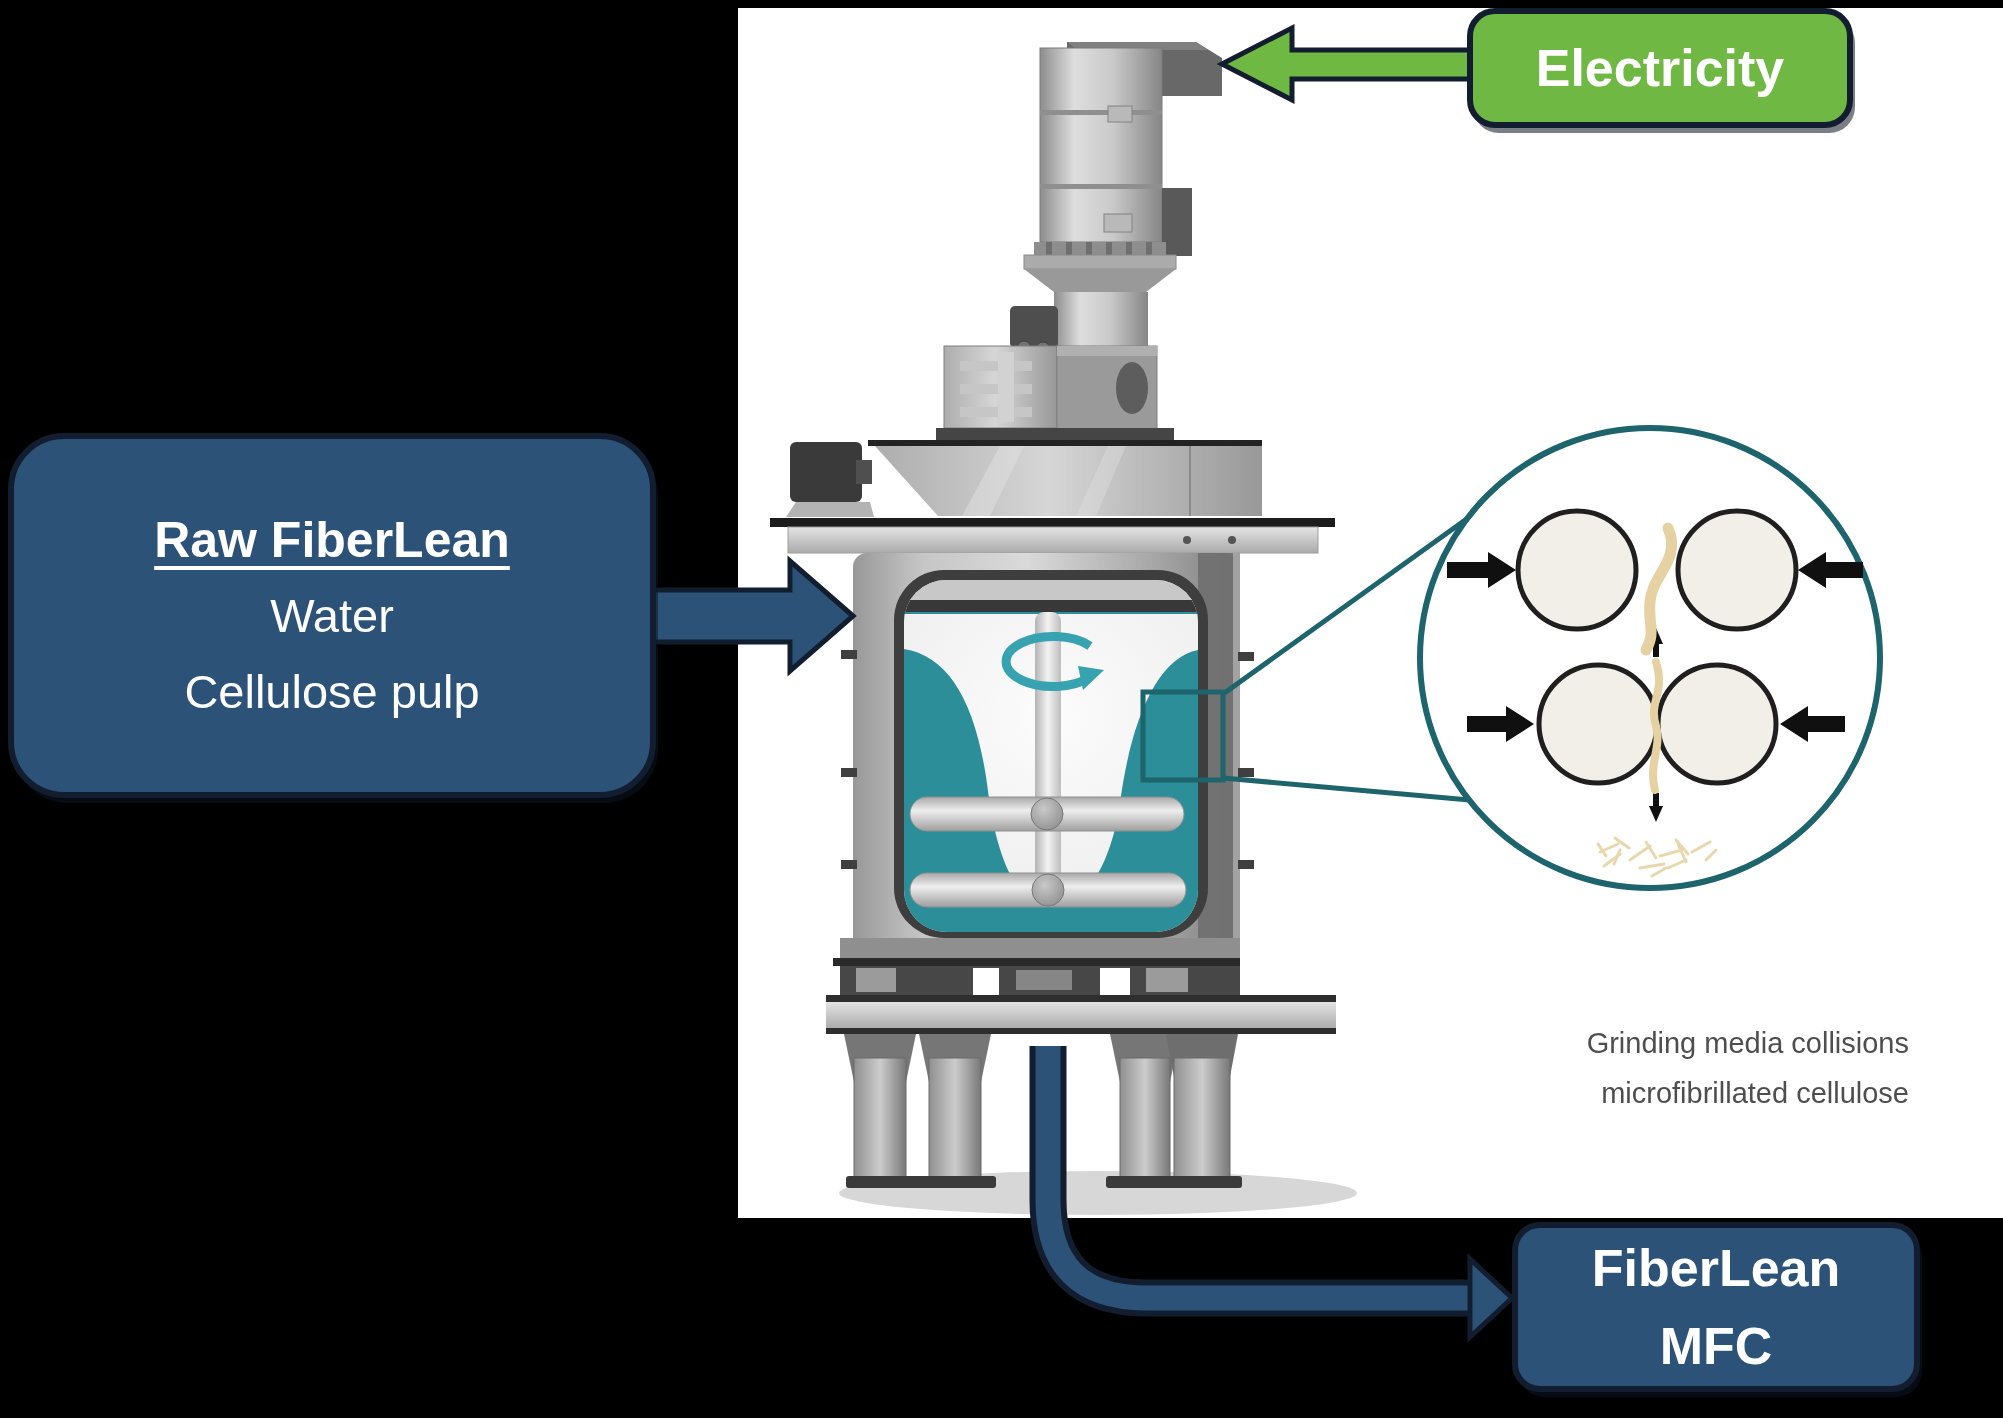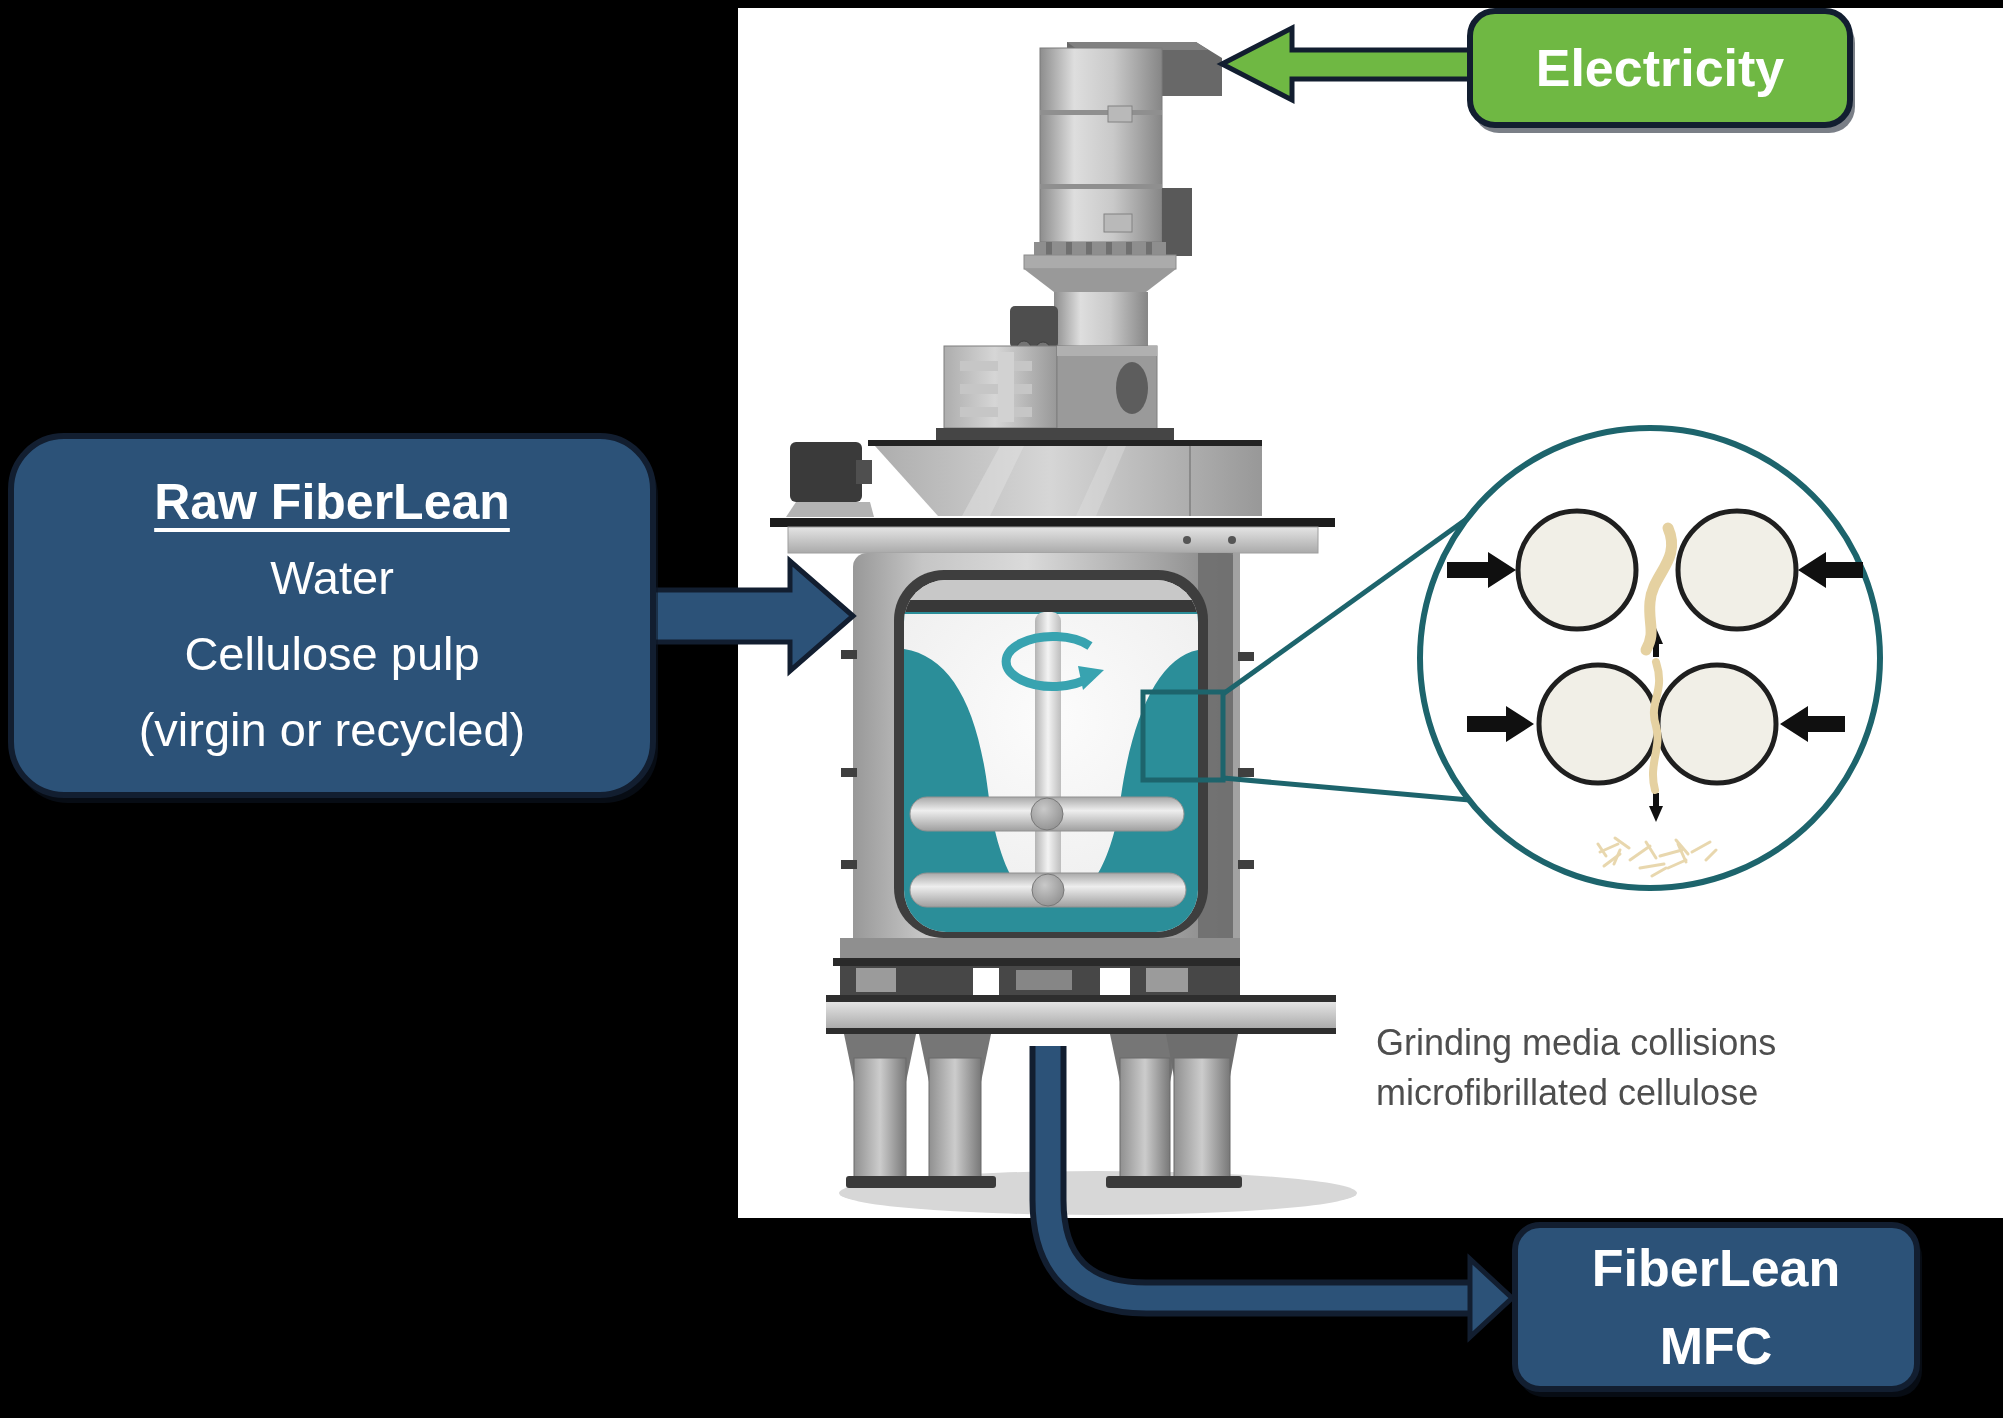--- a/index.html
+++ b/index.html
@@ -36,23 +36,23 @@
     left:1467px;top:8px;width:386px;height:120px;border-radius:28px;
     background:var(--accent_green,#6fb843);
     font-size:52px;font-weight:bold;
   }
   .box-fiberlean{
     left:1512px;top:1222px;width:408px;height:170px;border-radius:28px;
     background:var(--accent_blue,#2c5278);
     font-size:52px;font-weight:bold;line-height:78px;
   }
   .caption{
-    position:absolute;left:1376px;top:1018px;width:445px;
+    position:absolute;left:1464px;top:1018px;width:445px;
     color:var(--caption_gray,#4e4e4e);
-    font-size:36px;line-height:50px;text-align:left;
+    font-size:29px;line-height:50px;text-align:right;
   }
 </style>
 </head>
 <body>
 
 <div class="stage">
 
   <div class="panel"></div>
 
   <svg class="overlay" width="2003" height="1418" viewBox="0 0 2003 1418">
@@ -283,21 +283,20 @@
       <path d="M 1048 1046 L 1048 1200 Q 1048 1298 1146 1298 L 1472 1298" fill="none" style="stroke:var(--navy_border)" stroke-width="37"></path>
       <path d="M 1048 1046 L 1048 1200 Q 1048 1298 1146 1298 L 1472 1298" fill="none" style="stroke:var(--accent_blue)" stroke-width="25"></path>
       <polygon points="1470,1259 1470,1337 1512,1298" style="fill:var(--accent_blue);stroke:var(--navy_border)" stroke-width="5"></polygon>
     </g>
   </svg>
 
   <div class="label-box box-raw">
     <div class="title">Raw FiberLean</div>
     <div>Water</div>
     <div>Cellulose pulp</div>
-    <div>(virgin or recycled)</div>
   </div>
 
   <div class="label-box box-electricity">
     <div>Electricity</div>
   </div>
 
   <div class="label-box box-fiberlean">
     <div>FiberLean</div>
     <div>MFC</div>
   </div>

